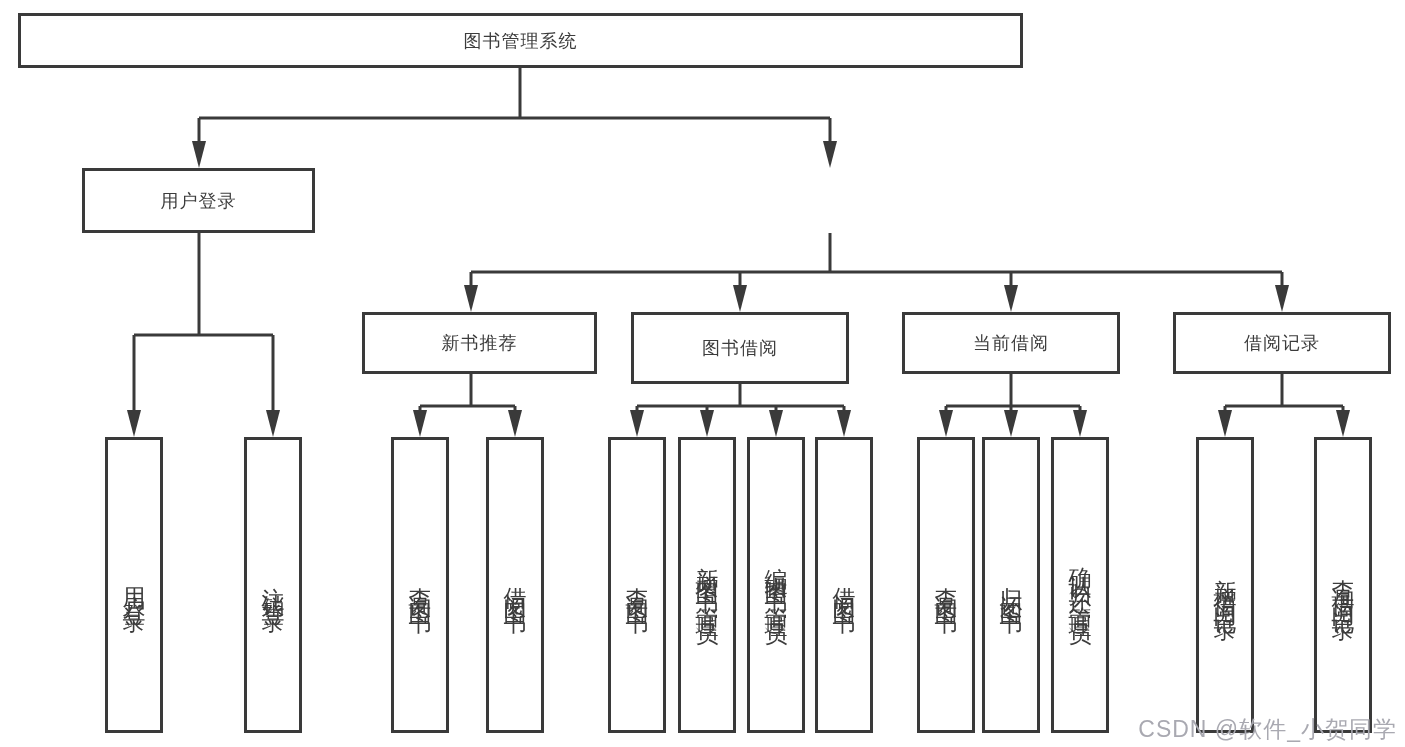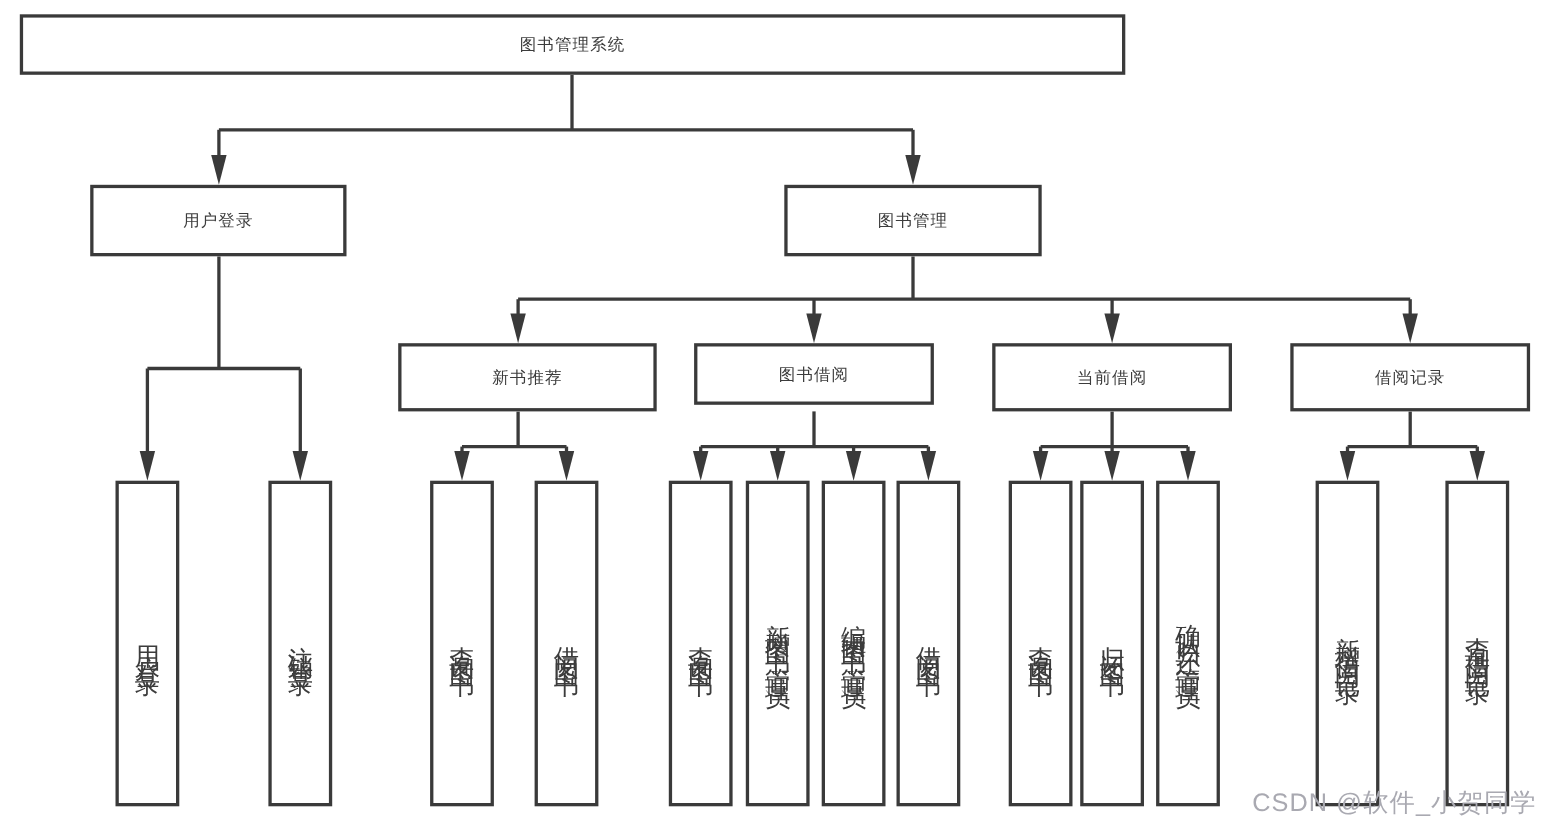--- a/index.html
+++ b/index.html
@@ -23,21 +23,21 @@
     position: absolute;
     box-sizing: border-box;
     border: 3px solid #3a3a3a;
     background: #ffffff;
     color: #3c3c3c;
     display: flex;
     align-items: center;
     justify-content: center;
     text-align: center;
   }
-  .h-node { font-size: 15px; letter-spacing: 1px; }
+  .h-node { font-size: 18px; letter-spacing: 1px; }
   .v-node {
     writing-mode: vertical-rl;
     text-orientation: mixed;
     font-size: 23px;
     letter-spacing: 8px;
     line-height: 1;
   }
   .watermark {
     position: absolute;
     right: 8px;
@@ -105,24 +105,23 @@
       <polygon points="1073,410 1087,410 1080,437"></polygon>
       <line x1="1225" y1="406" x2="1225" y2="415"></line>
       <polygon points="1218,410 1232,410 1225,437"></polygon>
       <line x1="1343" y1="406" x2="1343" y2="415"></line>
       <polygon points="1336,410 1350,410 1343,437"></polygon>
     </svg>
 
   <div class="node h-node" style="left:18px; top:13px; width:1005px; height:55px">图书管理系统</div>
 
   <div class="node h-node" style="left:82px; top:168px; width:233px; height:65px">用户登录</div>
-  <div class="node h-node" style="left:713px; top:168px; width:234px; height:65px">图书管理</div>
 
   <div class="node h-node" style="left:362px; top:312px; width:235px; height:62px">新书推荐</div>
-  <div class="node h-node" style="left:631px; top:312px; width:218px; height:56px">图书借阅</div>
+  <div class="node h-node" style="left:631px; top:312px; width:218px; height:72px">图书借阅</div>
   <div class="node h-node" style="left:902px; top:312px; width:218px; height:62px">当前借阅</div>
   <div class="node h-node" style="left:1173px; top:312px; width:218px; height:62px">借阅记录</div>
 
   <div class="node v-node" style="left:105px; top:437px; width:58px; height:296px">用户登录</div>
   <div class="node v-node" style="left:244px; top:437px; width:58px; height:296px">注销登录</div>
 
   <div class="node v-node" style="left:391px; top:437px; width:58px; height:296px">查询图书</div>
   <div class="node v-node" style="left:486px; top:437px; width:58px; height:296px">借阅图书</div>
 
   <div class="node v-node" style="left:608px; top:437px; width:58px; height:296px">查询图书</div>

